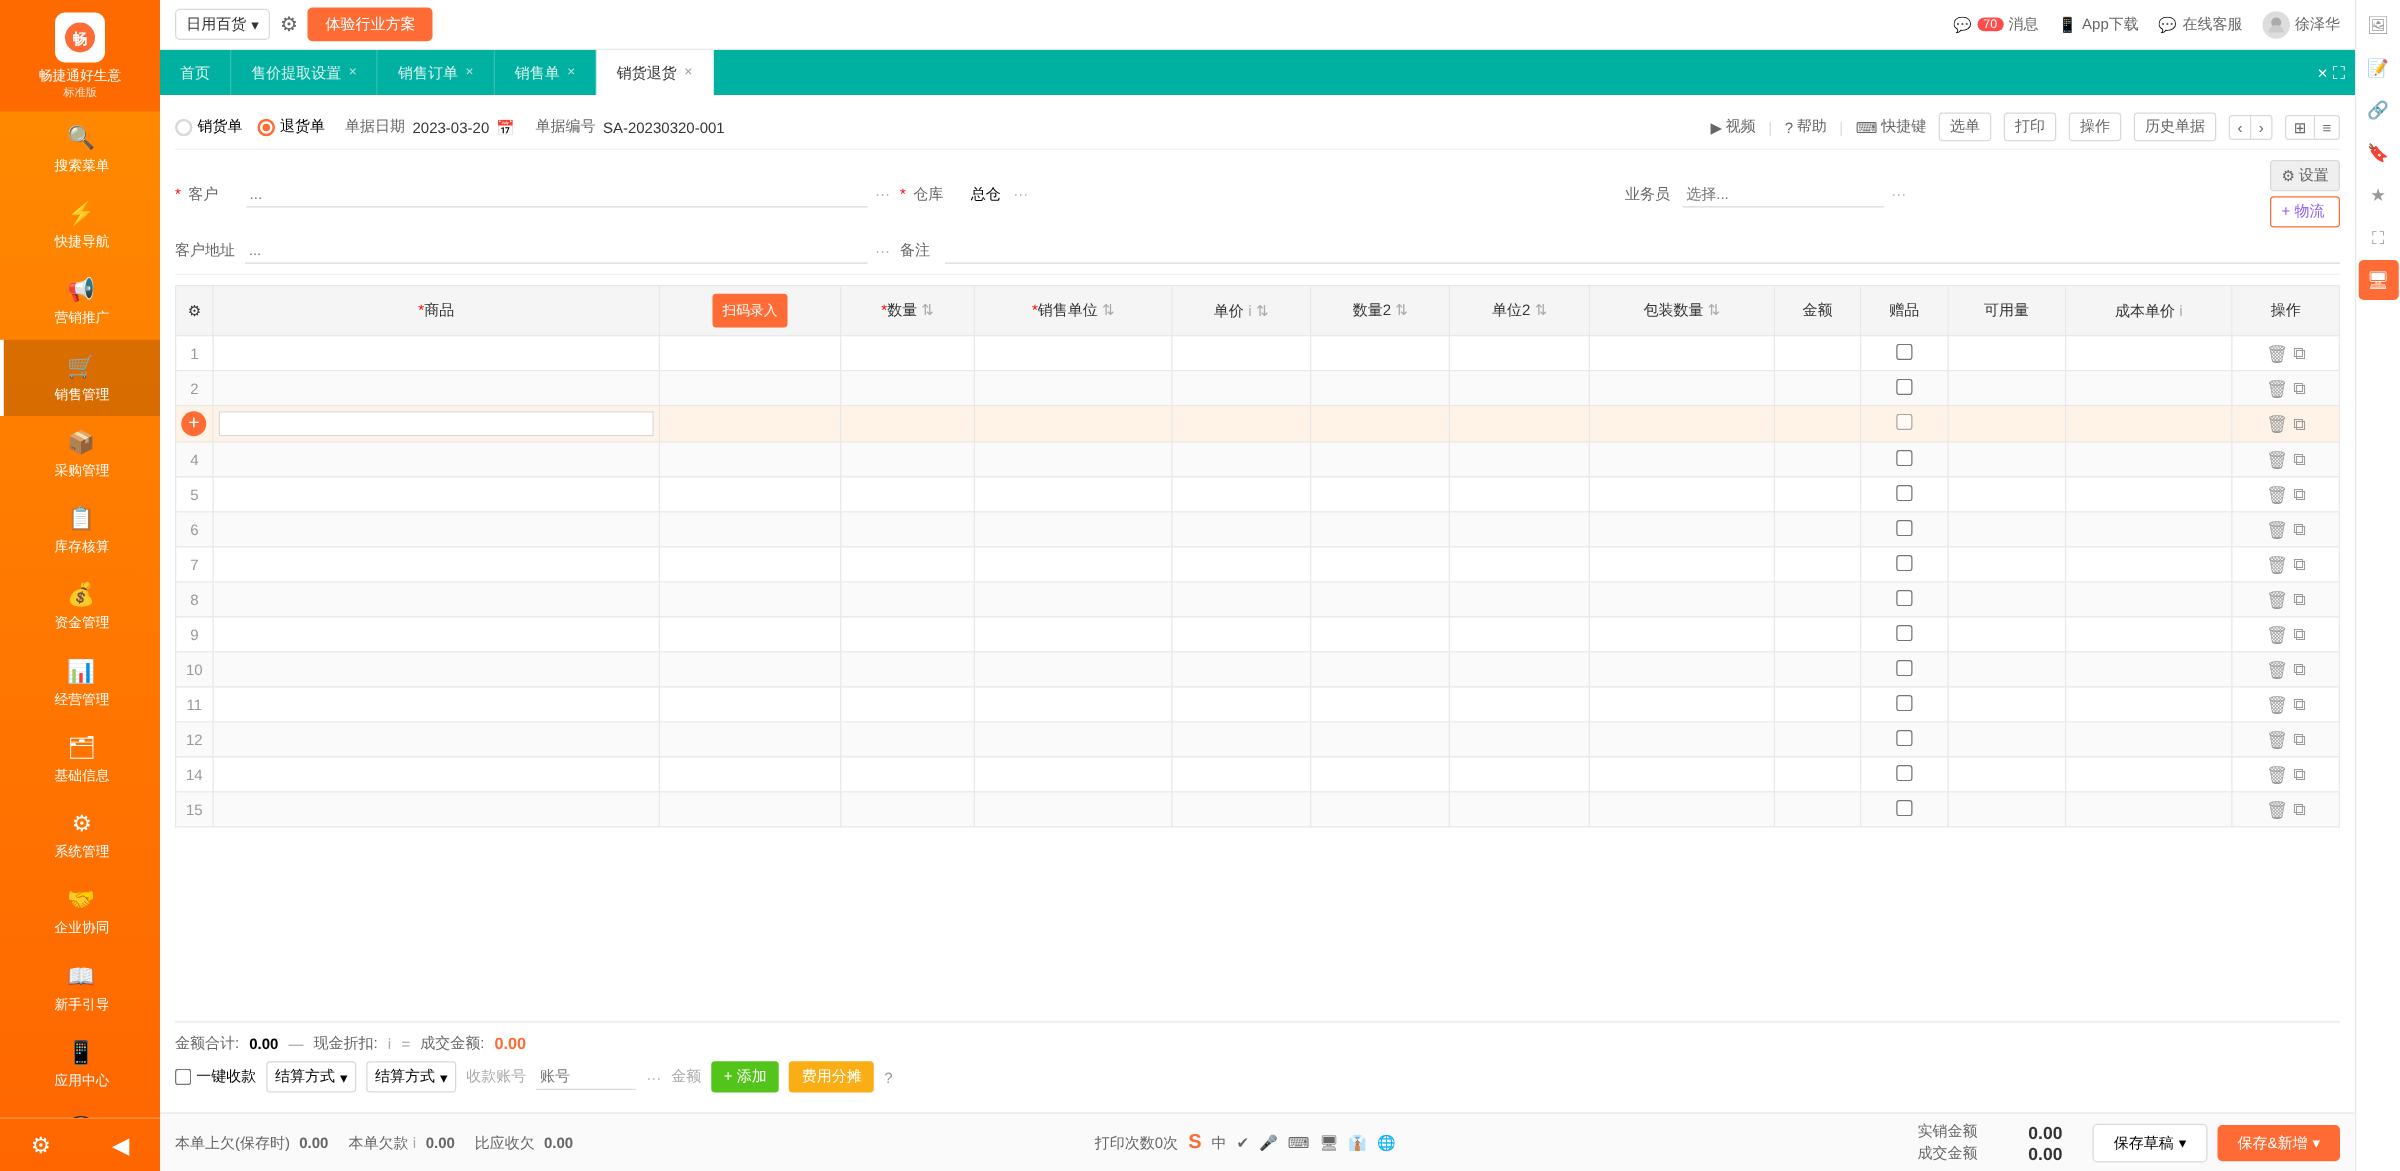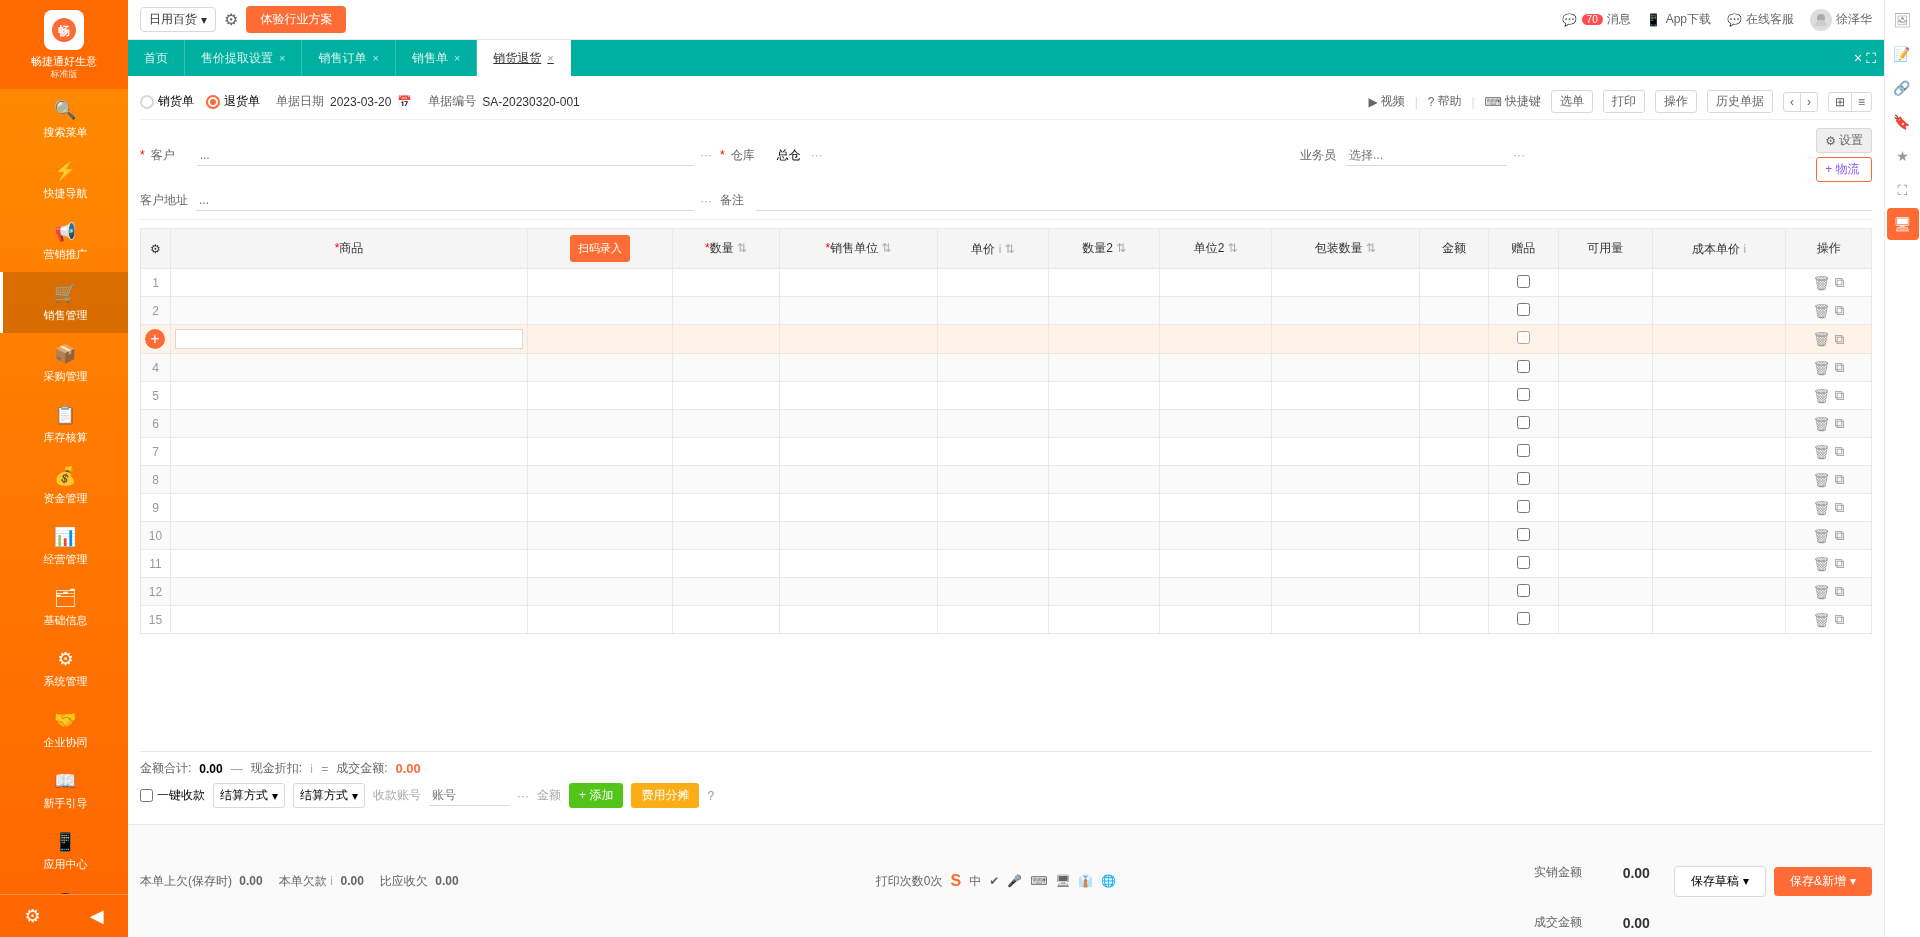--- a/index.html
+++ b/index.html
@@ -102,21 +102,21 @@
       flex-shrink: 0;
       align-items: stretch;
       height: 36px;
     }
     .tab {
       display: flex; align-items: center;
       padding: 0 16px; font-size: 13px; color: rgba(255,255,255,0.85);
       cursor: pointer; gap: 6px; border-right: 1px solid rgba(255,255,255,0.2);
       white-space: nowrap;
     }
-    .tab.active { background: white; color: #333; text-decoration: underline; }
+    .tab.active { background: white; color: #333; }
     .tab .tab-close { color: rgba(255,255,255,0.7); font-size: 11px; }
     .tab.active .tab-close { color: #999; }
     .tabs-actions { margin-left: auto; display: flex; align-items: center; padding-right: 8px; gap: 4px; }
     .tabs-actions span { color: white; cursor: pointer; font-size: 16px; }
 
     
     .page-content {
       flex: 1;
       overflow-y: auto;
       background: white;
@@ -233,21 +233,21 @@
     .save-draft-btn {
       border: 1px solid #d9d9d9; background: white; border-radius: 4px;
       padding: 6px 16px; cursor: pointer; font-size: 12px;
       display: flex; align-items: center; gap: 4px;
     }
     .save-new-btn {
       background: #ff6b35; color: white; border: none; border-radius: 4px;
       padding: 6px 16px; cursor: pointer; font-size: 12px;
       display: flex; align-items: center; gap: 4px;
     }
-    .rs-row { display: flex; align-items: center; justify-content: flex-end; gap: 8px; margin-top: 33px; }
+    .rs-row { display: flex; align-items: center; justify-content: flex-end; gap: 8px; }
     .rs-label { color: #666; }
     .rs-value { font-size: 14px; font-weight: bold; color: #333; min-width: 60px; text-align: right; }
 
     
     .right-sidebar {
       width: 36px;
       background: white;
       border-left: 1px solid #e8e8e8;
       display: flex; flex-direction: column; align-items: center;
       padding: 4px 0; gap: 2px;
@@ -844,20 +844,47 @@
     <td>
       <div class="action-cell">
         <span class="action-icon">🗑</span>
         <span class="action-icon">⧉</span>
       </div>
     </td>
   </tr>
             <tr>
     <td class="row-num">
       <span>12</span>
+    </td>
+    <td>
+      
+    </td>
+    <td></td>
+    <td></td>
+    <td></td>
+    <td></td>
+    <td></td>
+    <td></td>
+    <td></td>
+    <td></td>
+    <td class="checkbox-cell">
+      <input type="checkbox" style="">
+    </td>
+    <td></td>
+    <td></td>
+    <td>
+      <div class="action-cell">
+        <span class="action-icon">🗑</span>
+        <span class="action-icon">⧉</span>
+      </div>
+    </td>
+  </tr>
+            <tr>
+    <td class="row-num">
+      <span>14</span>
     </td>
     <td>
       
     </td>
     <td></td>
     <td></td>
     <td></td>
     <td></td>
     <td></td>
     <td></td>

